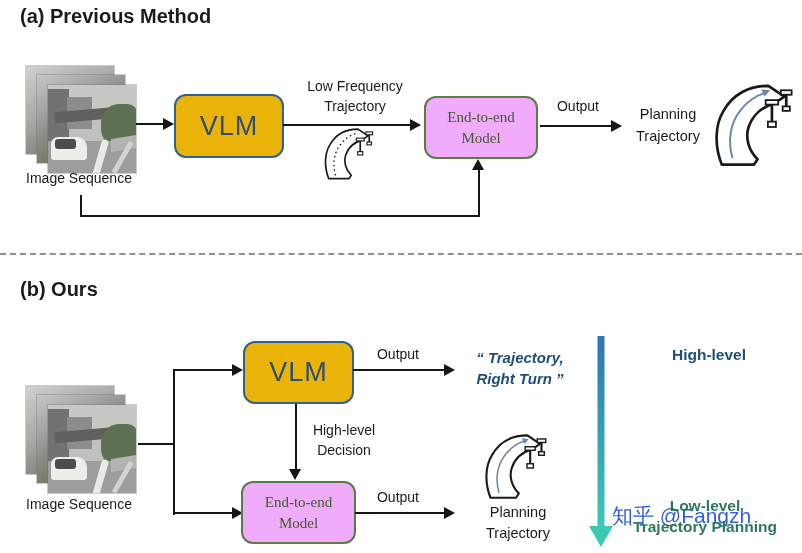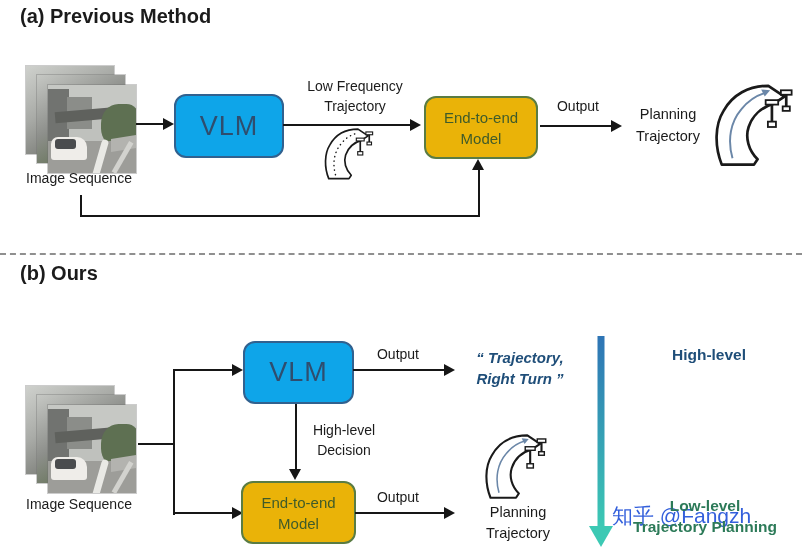--- a/index.html
+++ b/index.html
@@ -12,22 +12,22 @@
             border-bottom:6.5px solid transparent;border-left:11px solid #161616;}
   .ah-up{position:absolute;width:0;height:0;border-left:6.5px solid transparent;
          border-right:6.5px solid transparent;border-bottom:11px solid #161616;}
   .ah-down{position:absolute;width:0;height:0;border-left:6.5px solid transparent;
            border-right:6.5px solid transparent;border-top:11px solid #161616;}
   .heading{position:absolute;font-size:20px;font-weight:bold;color:#1b1b1b;white-space:nowrap;}
   .lbl{position:absolute;text-align:center;font-size:14px;line-height:20px;color:#1b1b1b;}
   .lbl span{display:block;}
   .box{position:absolute;border-radius:12px;display:flex;align-items:center;justify-content:center;
        text-align:center;}
-  .vlm{background:#0ea5e9;border:2.5px solid #31618f;color:#2f4d6e;font-size:27px;letter-spacing:1px;}
-  .e2e{background:#eab308;border:2.5px solid #5a7c43;color:#3f5b2a;font-size:15px;line-height:21px;}
+  .vlm{background:#eab308;border:2.5px solid #31618f;color:#2f4d6e;font-size:27px;letter-spacing:1px;}
+  .e2e{background:#f0abfc;border:2.5px solid #5a7c43;color:#3f5b2a;font-size:15px;line-height:21px;font-family:Liberation Serif, serif;}
   .e2e span{display:block;}
   .divider{position:absolute;left:0;top:253px;width:802px;border-top:2.5px dashed #8f8f8f;}
   
   .stack{position:absolute;width:112px;height:108px;}
   .photo{position:absolute;width:88px;height:88px;overflow:hidden;background:#bfc1bd;
          box-shadow:0 0 0 1px rgba(110,110,110,.35);}
   .photo.back{left:0;top:0;background:linear-gradient(150deg,#cfd1cd 0%,#a9aba7 40%,#82847f 70%,#9c9e9a 100%);}
   .photo.mid{left:11px;top:9px;background:linear-gradient(150deg,#c6c8c4 0%,#8d8f8b 45%,#6f7a64 70%,#999b97 100%);}
   .photo.front{left:22px;top:19px;}
   .ph-sky{position:absolute;left:0;top:0;width:100%;height:40%;background:#c6c8c4;}
@@ -151,21 +151,21 @@
 
   <div>
     <div class="vl" style="left:80px;top:195px;height:22px;"></div>
     <div class="hl" style="left:80px;top:215px;width:400px;"></div>
     <div class="vl" style="left:477.5px;top:169px;height:48px;"></div>
     <div class="ah-up" style="left:472px;top:159px;"></div>
   </div>
 
   <div class="divider"></div>
 
-  <div class="heading" style="left:20px;top:262px;">(b) Ours</div>
+  <div class="heading" style="left:20px;top:278px;">(b) Ours</div>
 
   <div class="stack" style="left:26px;top:386px;">
     <div class="photo back"></div>
     <div class="photo mid"></div>
     <div class="photo front">
       <div class="ph-sky"></div>
       <div class="ph-bldgL"></div>
       <div class="ph-bldgM"></div>
       <div class="ph-pass"></div>
       <div class="ph-trees"></div>

